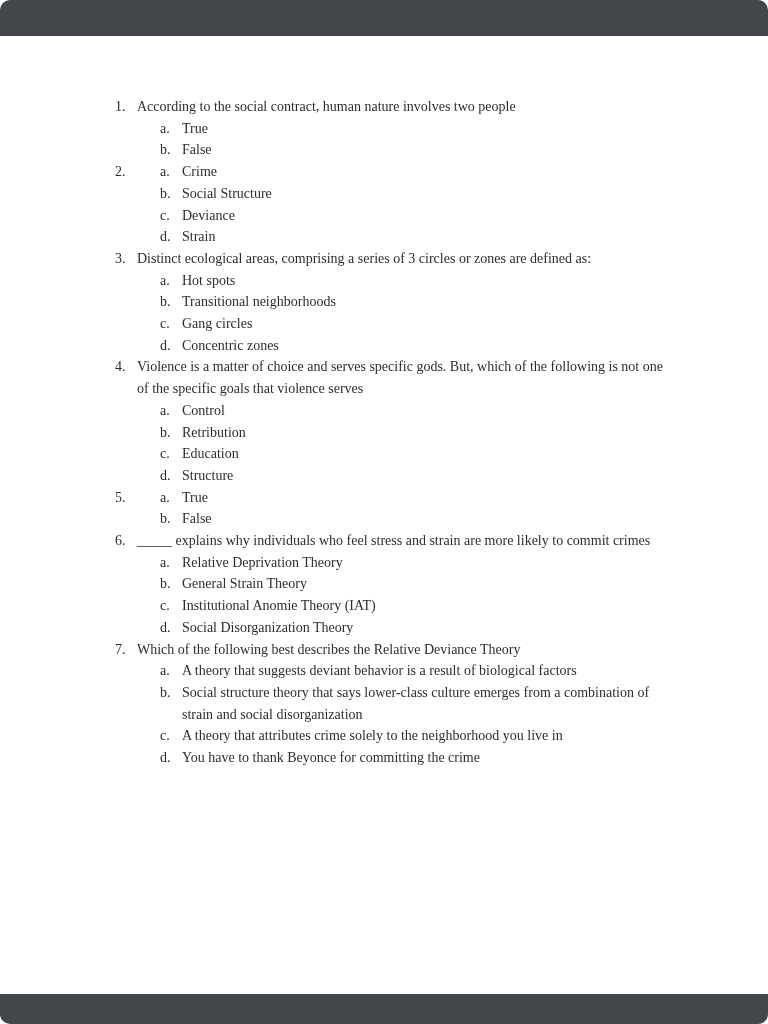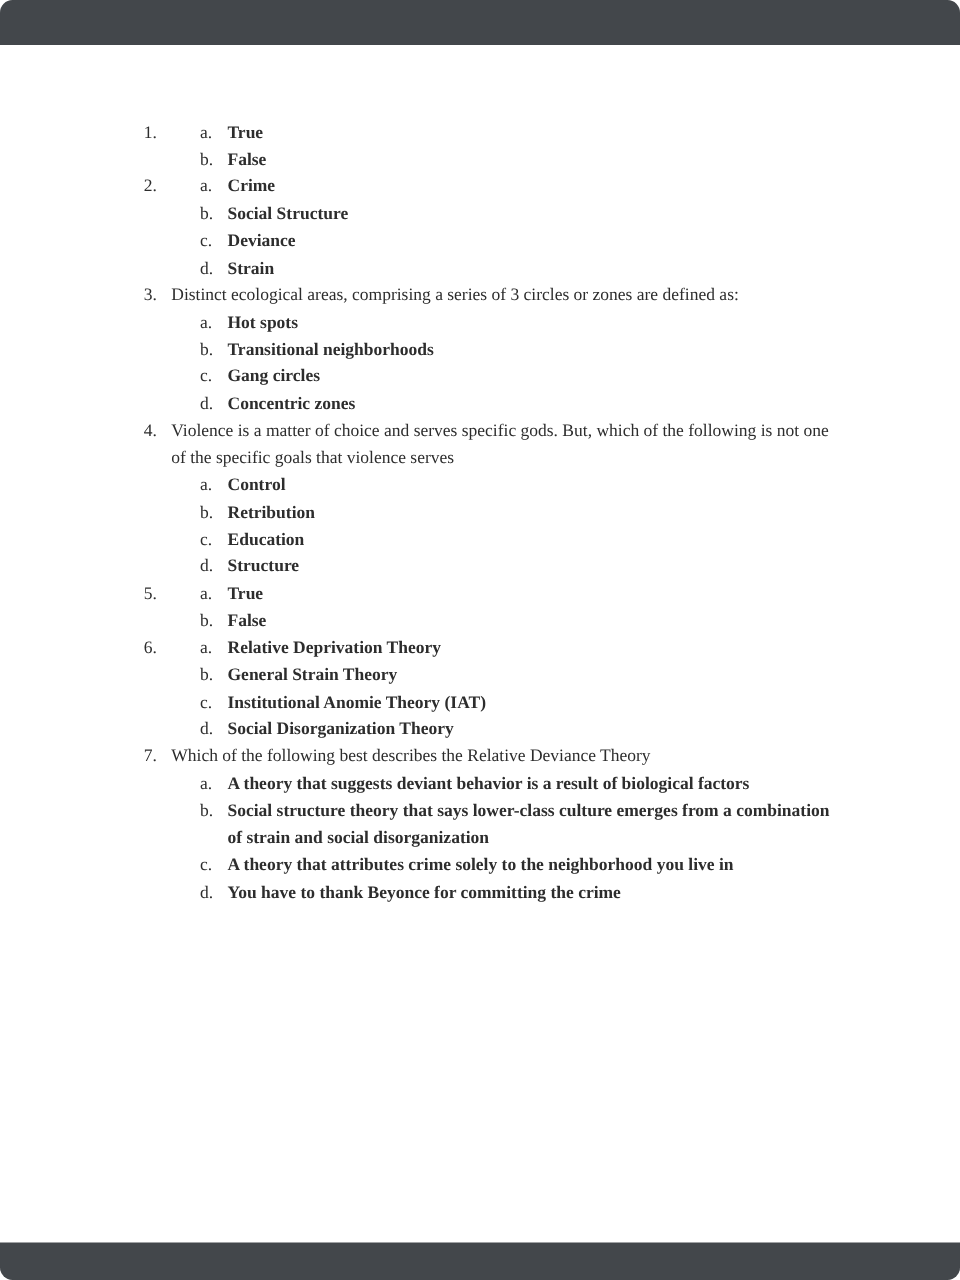--- a/index.html
+++ b/index.html
@@ -37,33 +37,34 @@
     width: 22px;
   }
   .q-body { flex: 1 1 auto; min-width: 0; }
   .q-text { }
   .options { padding-left: 23px; }
   .option { display: flex; }
   .opt-letter {
     flex: 0 0 22px;
     width: 22px;
   }
-  .opt-text { flex: 1 1 auto; min-width: 0; font-weight: bold; }
+  .opt-text { flex: 1 1 auto; min-width: 0; }
 </style>
 </head>
 <body>
 
 <div class="viewer">
   <div class="chrome-bar top"></div>
 
   <div class="page">
 
     <div class="question">
       <span class="q-num">1.</span>
       <div class="q-body">
+        <div class="q-text">According to the social contract, human nature involves two people</div>
         <div class="options">
           <div class="option">
             <span class="opt-letter">a.</span>
             <span class="opt-text">True</span>
           </div>
           <div class="option">
             <span class="opt-letter">b.</span>
             <span class="opt-text">False</span>
           </div>
         </div>
@@ -156,20 +157,21 @@
             <span class="opt-letter">b.</span>
             <span class="opt-text">False</span>
           </div>
         </div>
       </div>
     </div>
 
     <div class="question">
       <span class="q-num">6.</span>
       <div class="q-body">
+        <div class="q-text">_____ explains why individuals who feel stress and strain are more likely to commit crimes</div>
         <div class="options">
           <div class="option">
             <span class="opt-letter">a.</span>
             <span class="opt-text">Relative Deprivation Theory</span>
           </div>
           <div class="option">
             <span class="opt-letter">b.</span>
             <span class="opt-text">General Strain Theory</span>
           </div>
           <div class="option">

